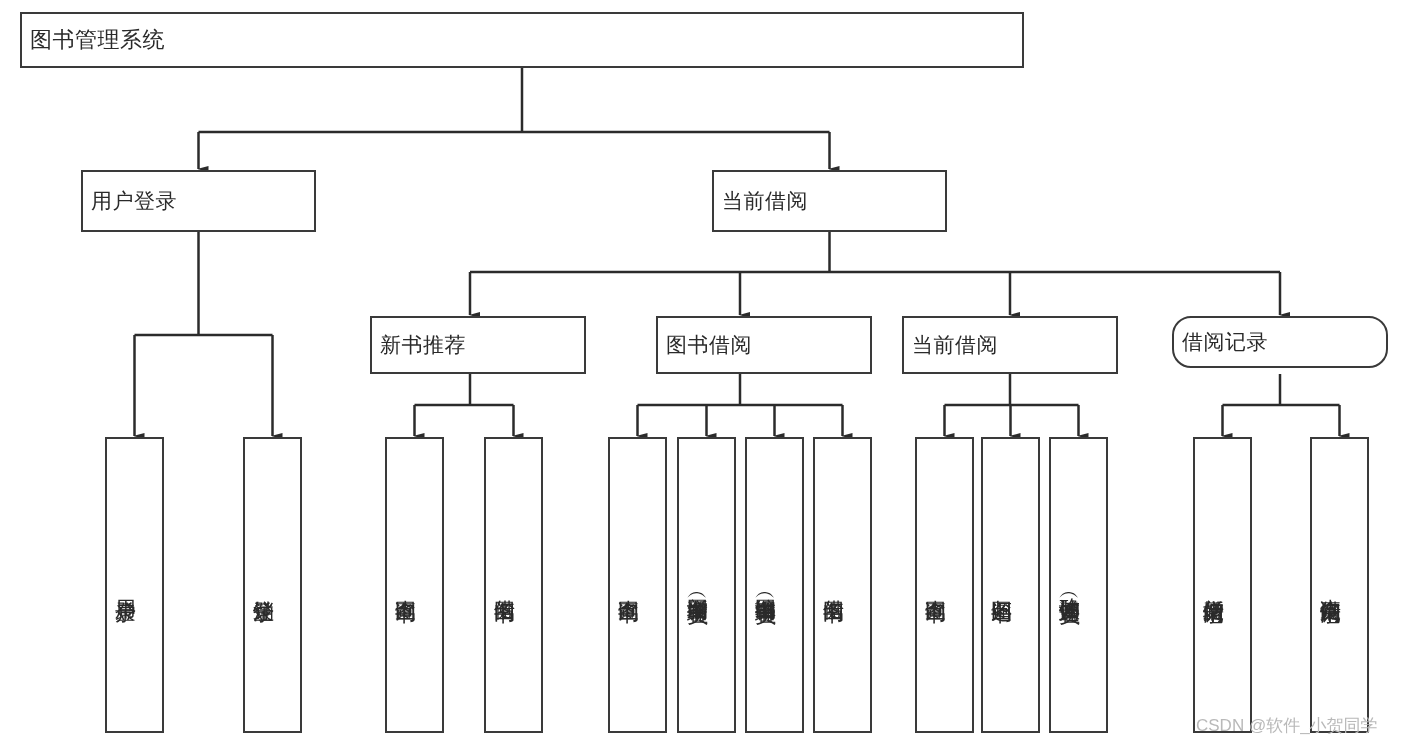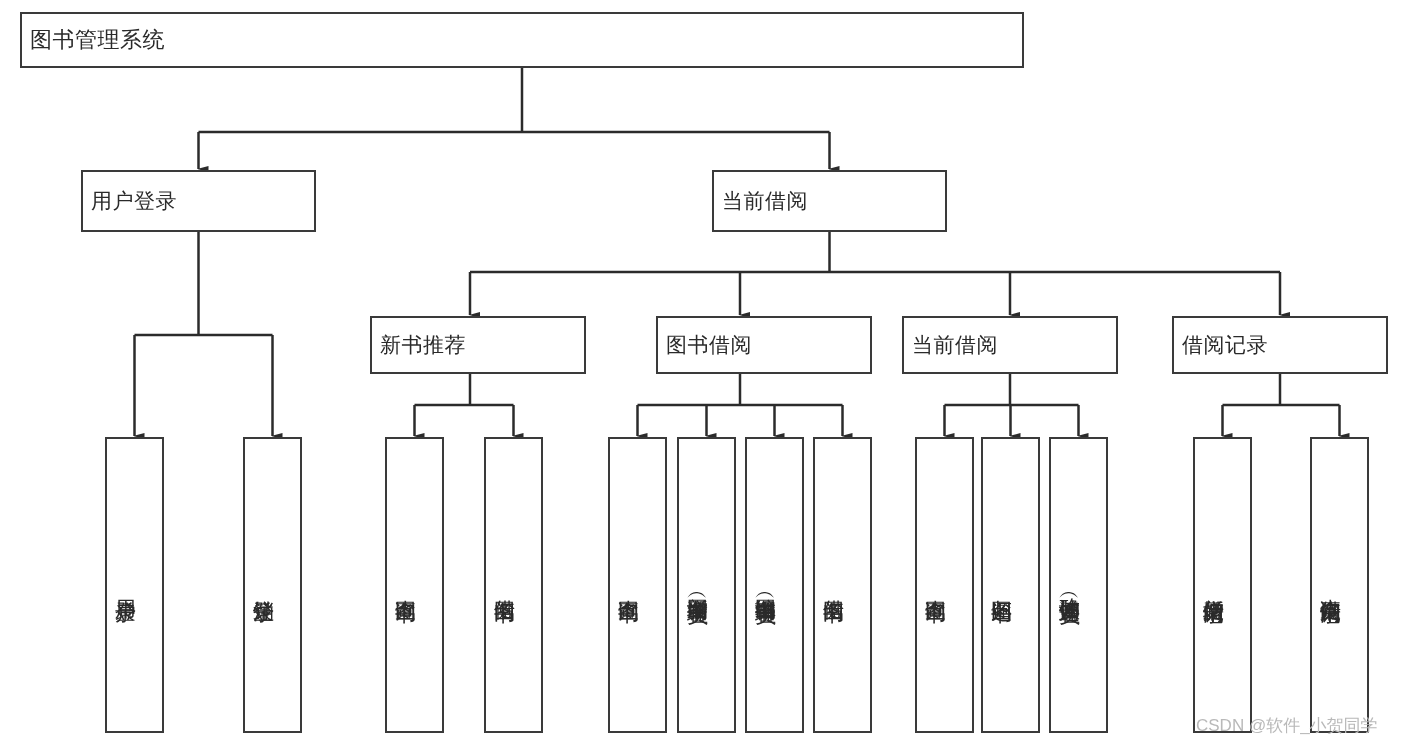--- a/index.html
+++ b/index.html
@@ -130,21 +130,21 @@
       </div>
       <div class="node-box horizontal" style="left: 370px; top: 316px; width: 216px; height: 58px;">
         <span class="node-label">新书推荐</span>
       </div>
       <div class="node-box horizontal" style="left: 632px; top: 316px; width: 216px; height: 58px; margin-left: 24px;">
         <span class="node-label">图书借阅</span>
       </div>
       <div class="node-box horizontal" style="left: 902px; top: 316px; width: 216px; height: 58px;">
         <span class="node-label">当前借阅</span>
       </div>
-      <div class="node-box horizontal" style="left: 1172px; top: 316px; width: 216px; height: 58px;">
+      <div class="node-box horizontal" style="left: 1172px; top: 316px; width: 216px; height: 52px; border-radius: 19px;">
         <span class="node-label">借阅记录</span>
       </div>
       <div class="node-box vertical" style="left: 105px; top: 437px; width: 59px; height: 296px;">
         <span class="node-label">用户登录</span>
       </div>
       <div class="node-box vertical" style="left: 243px; top: 437px; width: 59px; height: 296px;">
         <span class="node-label">注销登录</span>
       </div>
       <div class="node-box vertical" style="left: 385px; top: 437px; width: 59px; height: 296px;">
         <span class="node-label">查询图书</span>

